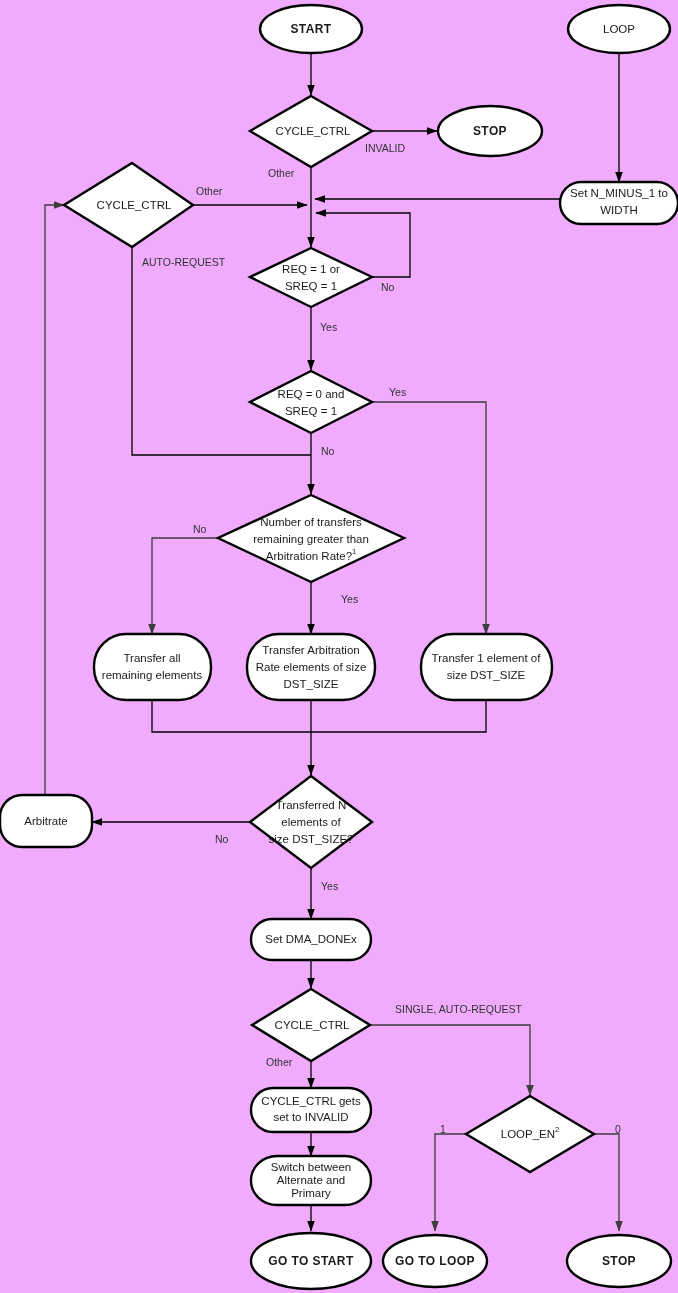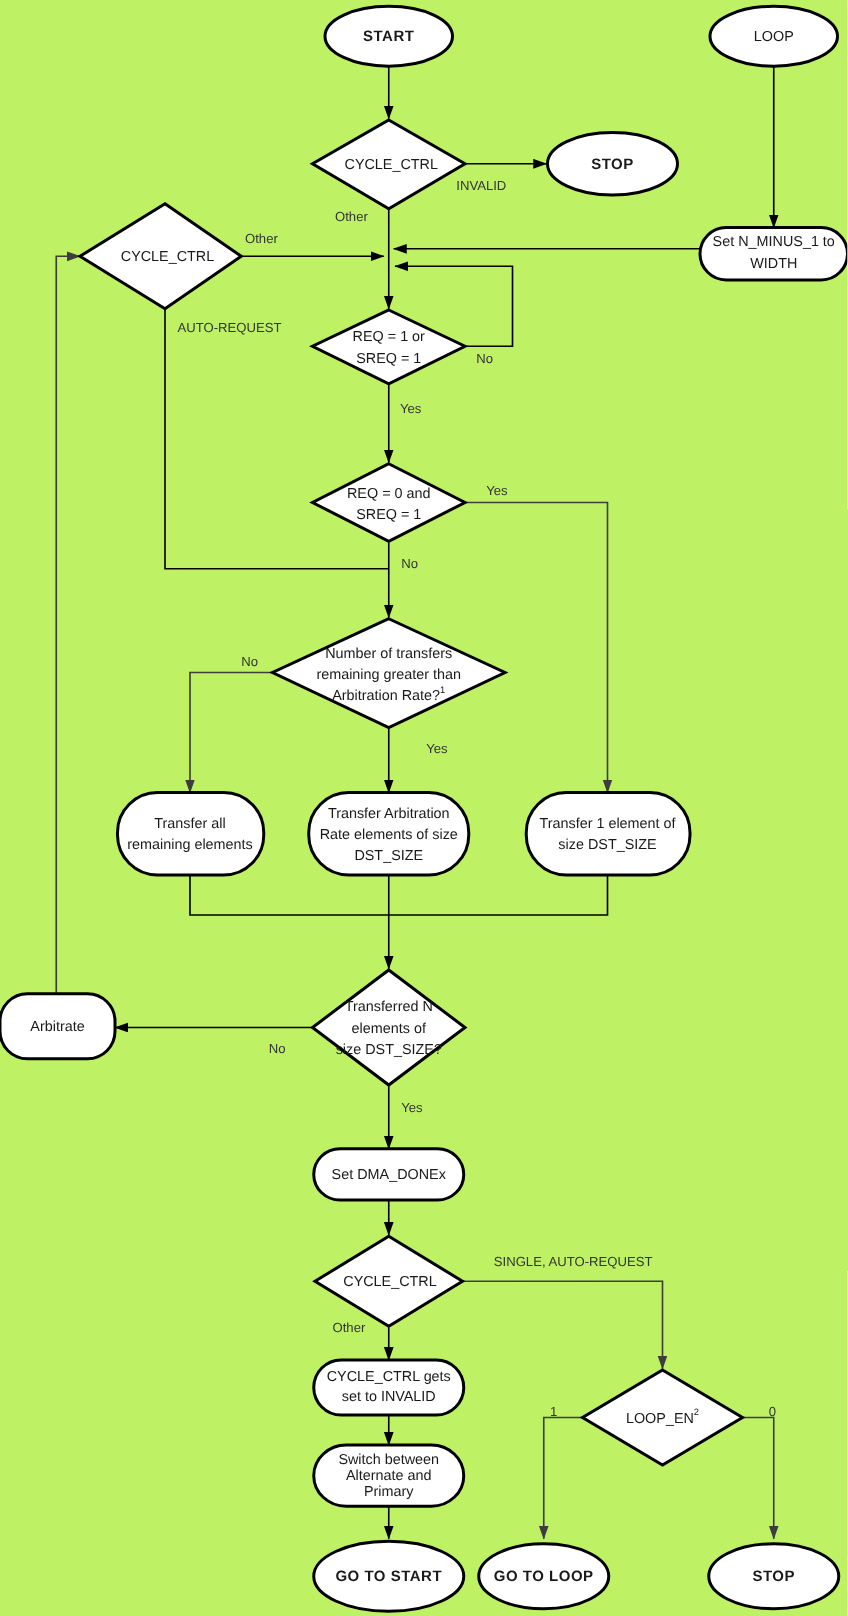--- a/index.html
+++ b/index.html
@@ -4,21 +4,21 @@
 <style>
   html, body {
     margin: 0;
     padding: 0;
     background: #ffffff;
   }
   #canvas {
     position: relative;
     width: 678px;
     height: 1293px;
-    background: #bef264;
+    background: #f0abfc;
     font-family: "Liberation Sans", sans-serif;
     overflow: hidden;
     text-align: center;
   }
   svg.flow {
     position: absolute;
     left: 0;
     top: 0;
     width: 678px;
     height: 1293px;

